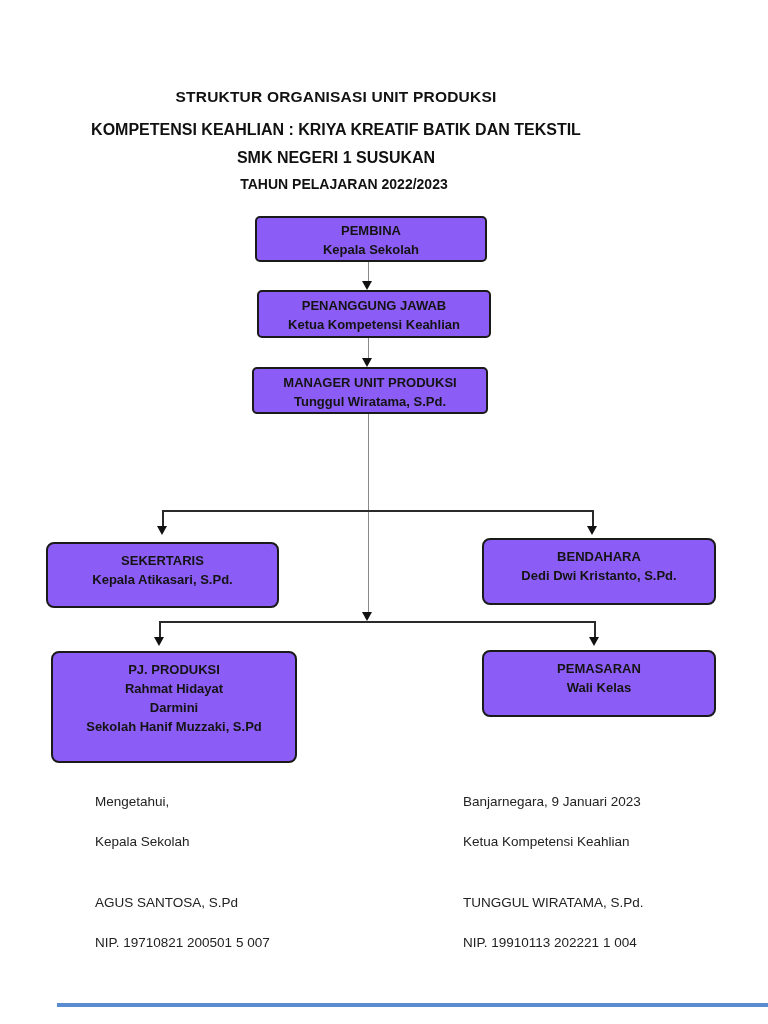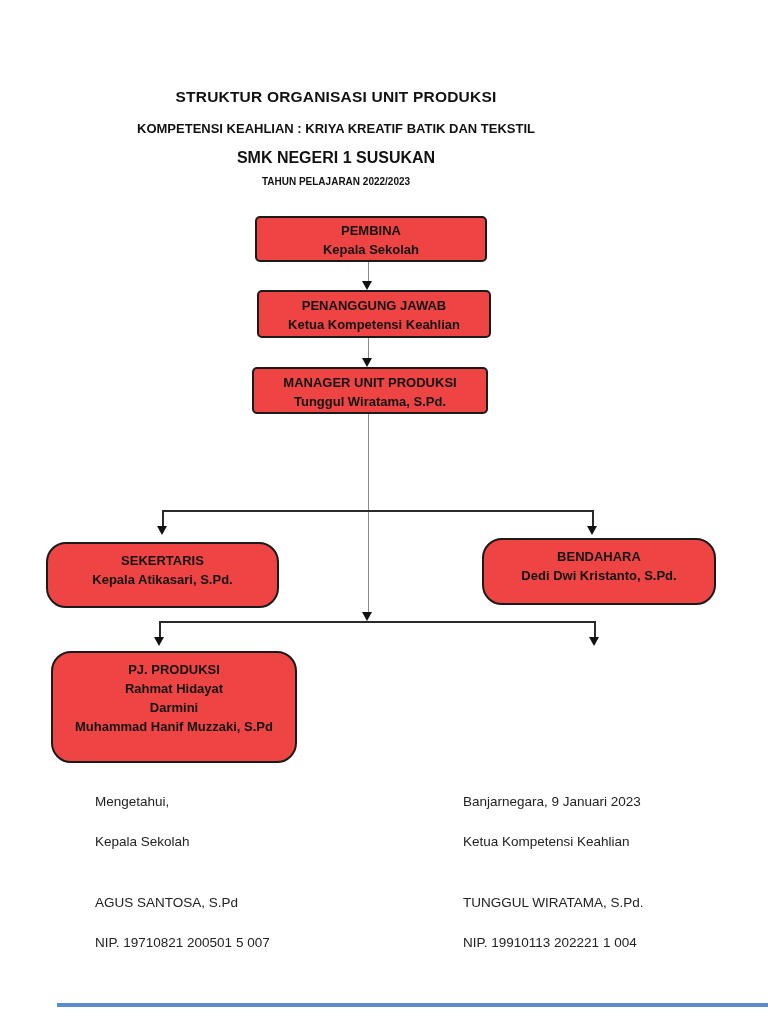--- a/index.html
+++ b/index.html
@@ -9,39 +9,39 @@
     font-family: "Liberation Sans", sans-serif;
     position: relative;
     overflow: hidden;
     color: #1a1a1a;
   }
   .page { position: absolute; inset: 0; width: 768px; height: 1024px; }
 
   
   .hdr { position: absolute; left: 0; width: 672px; text-align: center; color: #111; }
   .hdr.h1 { top: 88px;  font-size: 15.5px; font-weight: bold; letter-spacing: .2px; }
-  .hdr.h2 { top: 121px; font-size: 13px; font-weight: bold; text-align: center; }
+  .hdr.h2 { top: 121px; font-size: 16px; font-weight: bold; text-align: center; }
   .hdr.h3 { top: 149px; font-size: 16px; font-weight: bold; }
-  .hdr.h4 { top: 176px; font-size: 10px; font-weight: bold; }
+  .hdr.h4 { top: 176px; font-size: 14px; font-weight: bold; margin-left: 8px; }
 
   
   .node {
     position: absolute;
     border: 2px solid #1a1a1a;
-    background: #ef4444;
+    background: #8b5cf6;
     text-align: center;
     font-weight: bold;
     font-size: 13px;
     line-height: 19px;
     color: #141414;
     box-sizing: border-box;
   }
   .node .t { font-weight: bold; }
   .rounded-sm { border-radius: 5px; }
-  .rounded-lg { border-radius: 20px; }
+  .rounded-lg { border-radius: 8px; }
 
   #box-pembina    { left: 255px; top: 216px; width: 232px; height: 46px;  padding-top: 3px; }
   #box-penanggung { left: 257px; top: 290px; width: 234px; height: 48px;  padding-top: 4px; }
   #box-manager    { left: 252px; top: 367px; width: 236px; height: 47px;  padding-top: 4px; }
   #box-sekertaris { left: 46px;  top: 542px; width: 233px; height: 66px;  padding-top: 7px; }
   #box-bendahara  { left: 482px; top: 538px; width: 234px; height: 67px;  padding-top: 7px; }
   #box-produksi   { left: 51px;  top: 651px; width: 246px; height: 112px; padding-top: 7px; }
   #box-pemasaran  { left: 482px; top: 650px; width: 234px; height: 67px;  padding-top: 7px; }
 
   
@@ -125,23 +125,27 @@
 
   <div class="node rounded-lg" id="box-bendahara">
     <div class="t">BENDAHARA</div>
     <div>Dedi Dwi Kristanto, S.Pd.</div>
   </div>
 
   <div class="node rounded-lg" id="box-produksi">
     <div class="t">PJ. PRODUKSI</div>
     <div>Rahmat Hidayat</div>
     <div>Darmini</div>
-    <div>Muhammad Hanif Muzzaki, S.Pd</div>
+    <div>Sekolah Hanif Muzzaki, S.Pd</div>
   </div>
 
+  <div class="node rounded-lg" id="box-pemasaran">
+    <div class="t">PEMASARAN</div>
+    <div>Wali Kelas</div>
+  </div>
 
   <div class="sig" id="sig-left-top">
     <div>Mengetahui,</div>
     <div>Kepala Sekolah</div>
   </div>
 
   <div class="sig" id="sig-right-top">
     <div>Banjarnegara, 9 Januari 2023</div>
     <div>Ketua Kompetensi Keahlian</div>
   </div>

